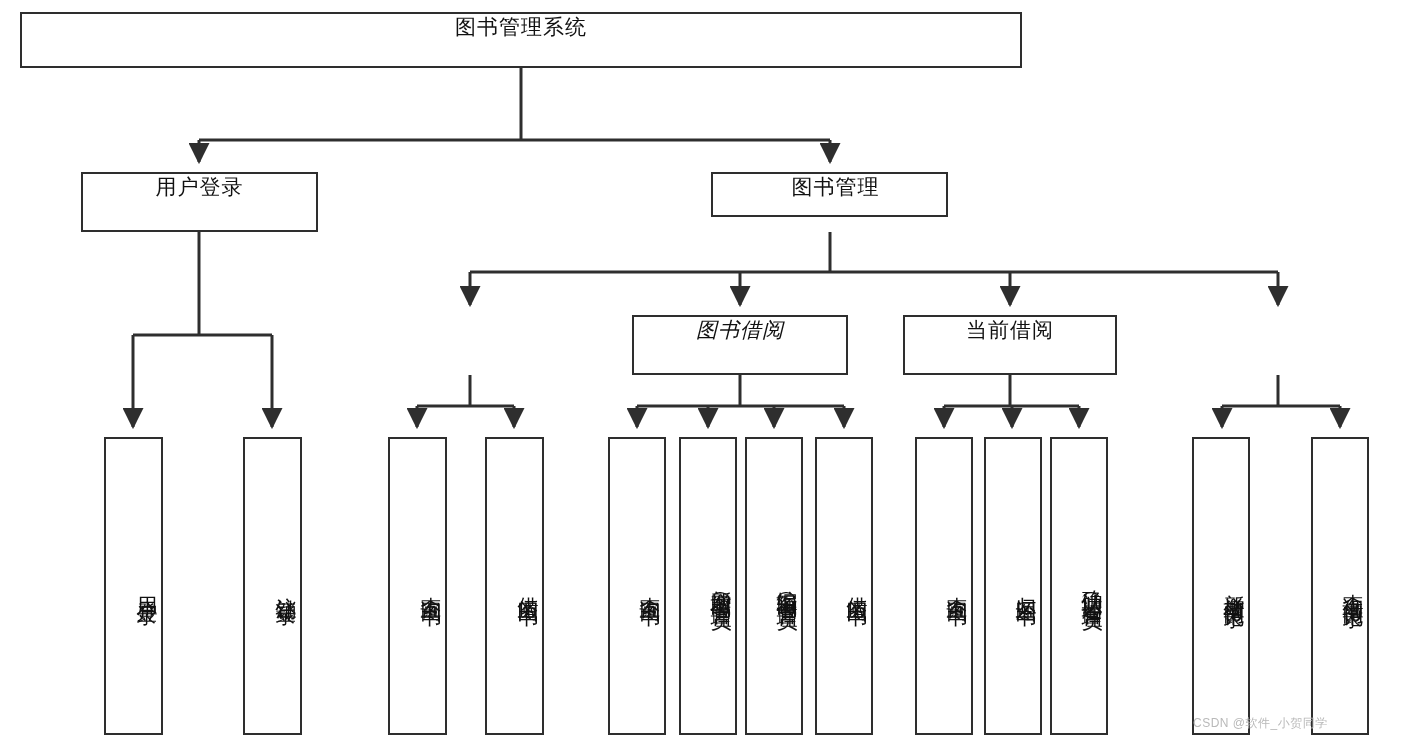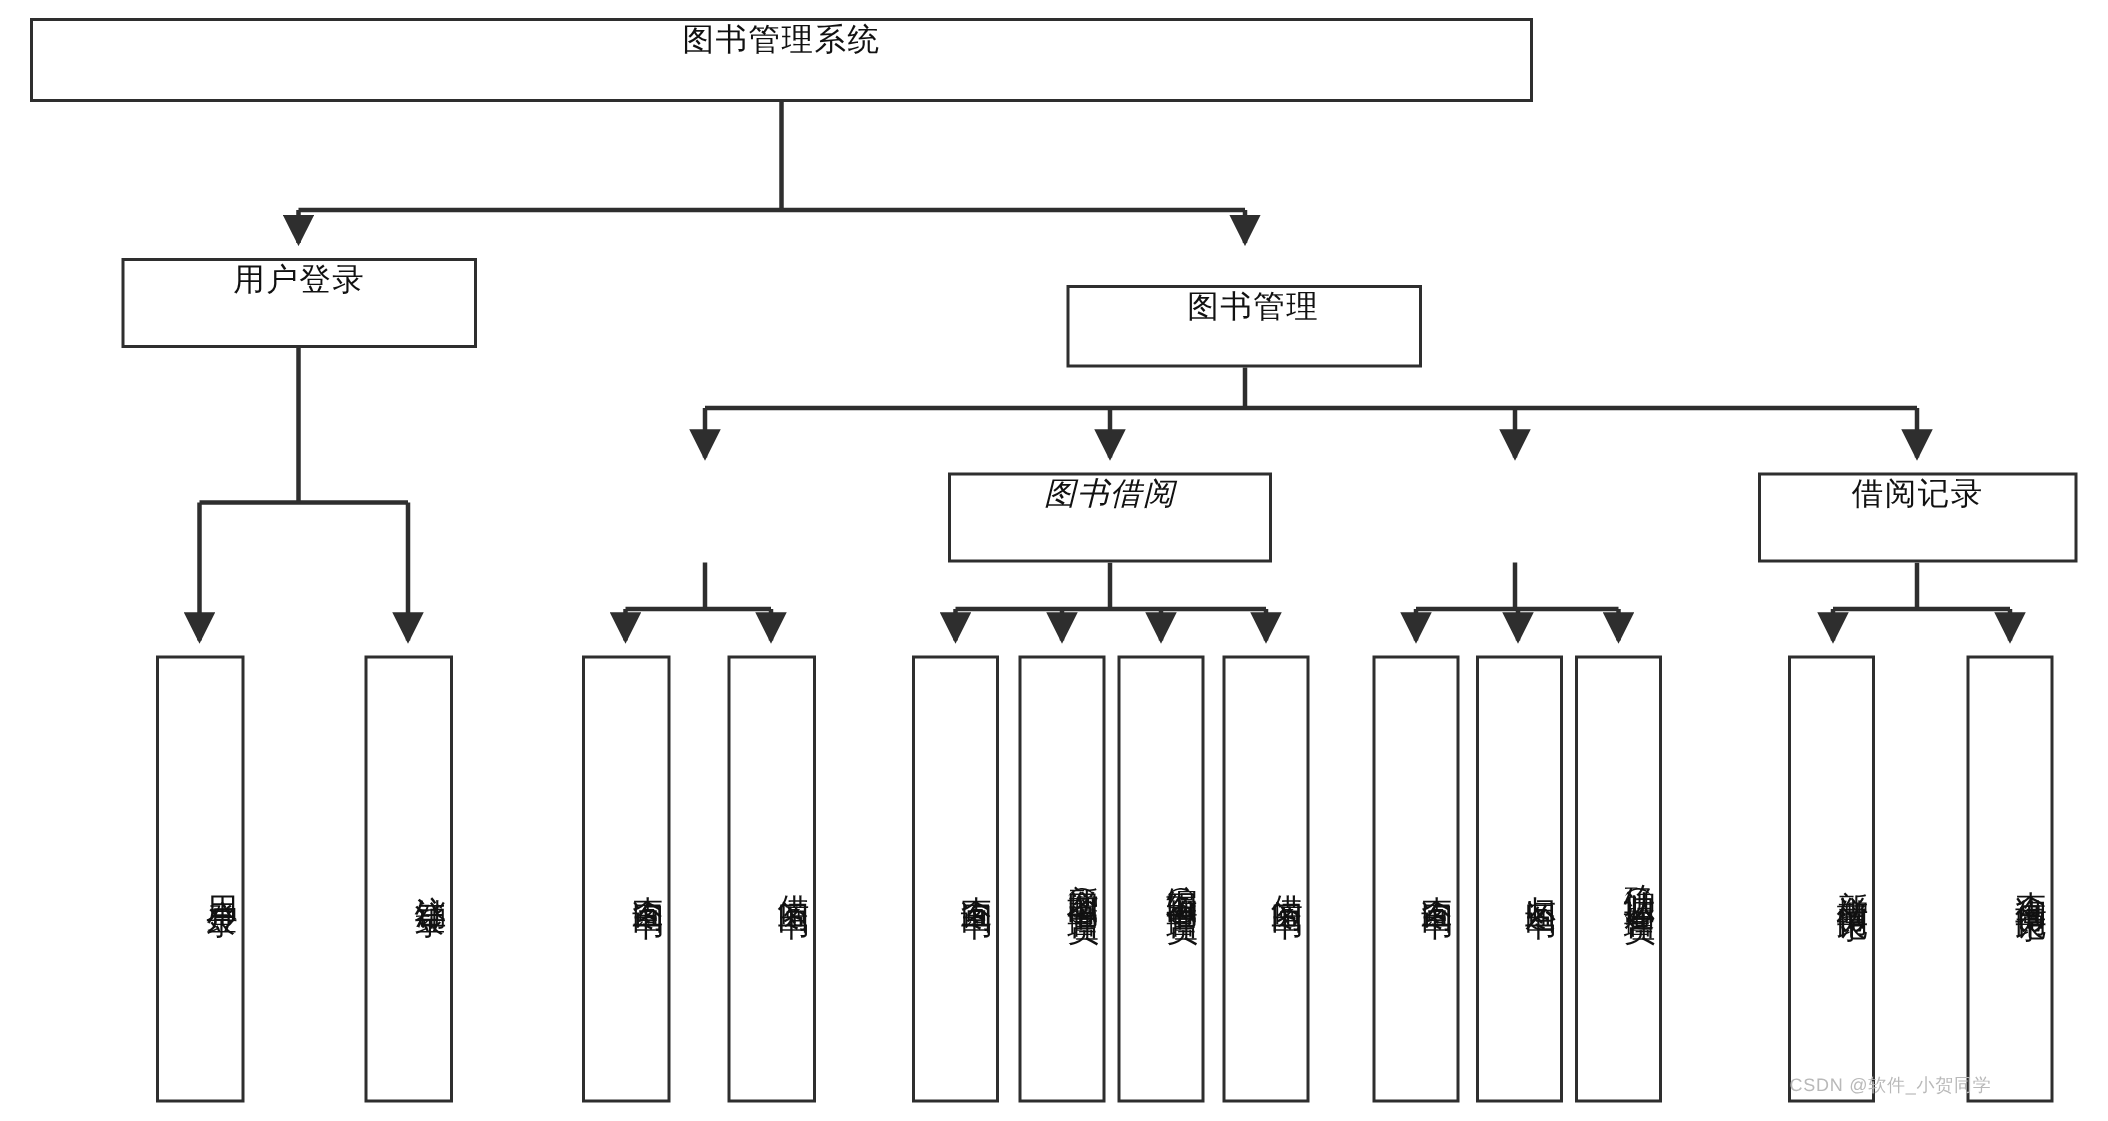--- a/index.html
+++ b/index.html
@@ -119,29 +119,29 @@
     </g>
   </svg>
 
   <div class="node horiz" style="left:20px; top:12px; width:1002px; height:56px;">
     <span class="label">图书管理系统</span>
   </div>
 
   <div class="node horiz" style="left:81px; top:172px; width:237px; height:60px;">
     <span class="label">用户登录</span>
   </div>
-  <div class="node horiz" style="left:711px; top:190px; width:237px; height:55px;padding-left:12px;">
+  <div class="node horiz" style="left:711px; top:172px; width:237px; height:45px;padding-left:12px;">
     <span class="label">图书管理</span>
   </div>
 
   <div class="node horiz" style="left:632px; top:315px; width:216px; height:60px;font-style:italic;">
     <span class="label">图书借阅</span>
   </div>
-  <div class="node horiz" style="left:1172px; top:315px; width:213px; height:60px;">
-    <span class="label">借阅记录</span>
+  <div class="node horiz" style="left:903px; top:315px; width:214px; height:60px;">
+    <span class="label">当前借阅</span>
   </div>
 
   <div class="node vert" style="left:104px; top:437px; width:59px; height:298px;">
     <span class="label">用户登录</span>
   </div>
   <div class="node vert" style="left:243px; top:437px; width:59px; height:298px;">
     <span class="label">注销登录</span>
   </div>
 
   <div class="node vert" style="left:388px; top:437px; width:59px; height:298px;">

